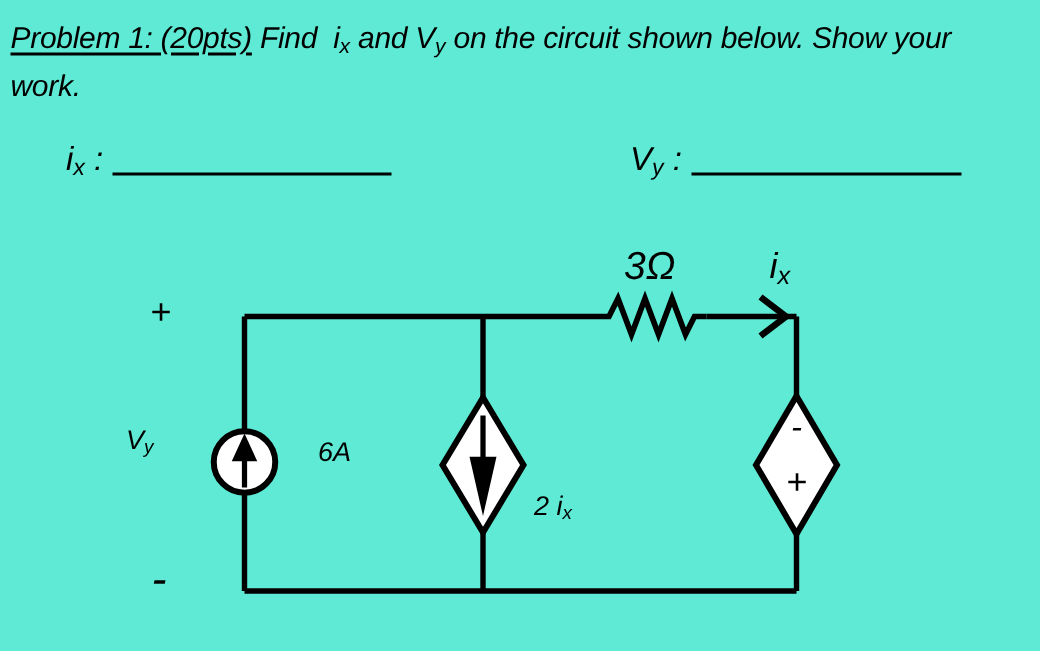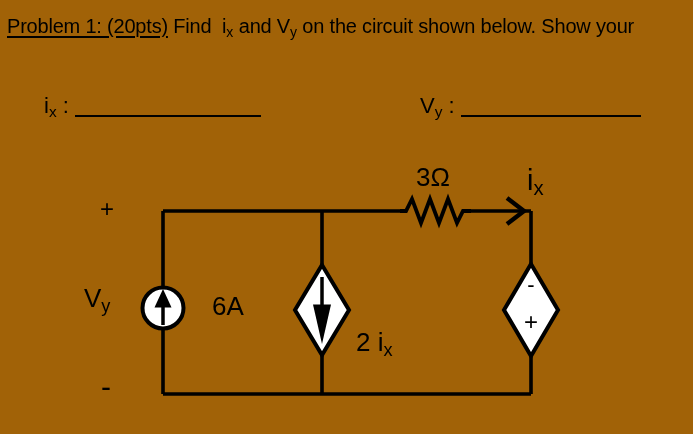--- a/index.html
+++ b/index.html
@@ -1,55 +1,56 @@
 <!DOCTYPE html>
 <html><head>
 <meta charset="utf-8">
 <style>
   * { margin: 0; padding: 0; box-sizing: border-box; }
   html, body { width: 693px; height: 434px; background: #ffffff; overflow: hidden; }
   body { font-family: "Liberation Sans", sans-serif; color: #000; }
-  .page { position: relative; width: 693px; height: 434px; background: #a16207; }
+  .page { position: relative; width: 693px; height: 434px; background: #5eead4; font-style: italic; }
 
   
   .header { position: absolute; left: 7px; top: 13px; font-size: 20px; line-height: 27px; letter-spacing: -0.2px; }
   .hline { white-space: pre; }
   .u { text-decoration: underline; text-decoration-thickness: 2px; text-underline-offset: 3px; }
   .sub { font-size: 0.7em; vertical-align: -0.25em; letter-spacing: 0; }
 
   
   .answer { position: absolute; top: 93px; font-size: 22px; white-space: pre; }
   .answer-ix { left: 44px; }
   .answer-vy { left: 420px; }
   .blank { display: inline-block; border-bottom: 2px solid #000; height: 1em; vertical-align: -4px; }
   .blank-ix { width: 186px; }
   .blank-vy { width: 180px; }
 
   
   .circuit { position: absolute; left: 0; top: 0; width: 693px; height: 434px; }
   .circuit svg { position: absolute; left: 0; top: 0; }
-  .clabel { position: absolute; font-size: 26px; white-space: pre; }
+  .clabel { position: absolute; font-size: 18px; white-space: pre; }
   .lbl-resistor { left: 416px; top: 162px; font-size: 26px; }
-  .lbl-branch-current { left: 527px; top: 164px; font-size: 29px; }
+  .lbl-branch-current { left: 513px; top: 164px; font-size: 24px; }
   .lbl-plus-top { left: 100px; top: 195px; font-size: 24px; }
   .lbl-vy { left: 84px; top: 283px; }
   .lbl-6a { left: 196px; top: 291px; margin-left: 16px; }
   .lbl-2ix { left: 356px; top: 294px; margin-top: 33px; }
   .lbl-2vy { left: 565px; top: 292px; }
   .lbl-minus-bottom { left: 101px; top: 370px; font-size: 30px; }
   .lbl-dvs-minus { left: 521px; top: 272px; width: 20px; text-align: center; font-size: 22px; }
   .lbl-dvs-plus { left: 520px; top: 308px; width: 22px; text-align: center; font-size: 24px; }
 </style>
 </head>
 <body>
 
 <div class="page">
 
   <div class="header">
     <div class="hline"><span class="u">Problem 1: (20pts)</span><span> Find  </span><span>i</span><span class="sub">x</span><span> and </span><span>V</span><span class="sub">y</span><span> on the circuit shown below. Show your</span></div>
+    <div class="hline">work.</div>
   </div>
 
   <div class="answer answer-vy"><span>V</span><span class="sub">y</span><span> : </span><span class="blank blank-vy"></span></div>
   <div class="answer answer-ix"><span>i</span><span class="sub">x</span><span> : </span><span class="blank blank-ix"></span></div>
 
   <div class="circuit">
     <svg width="693" height="434" viewBox="0 0 693 434">
       <g stroke="#000" fill="none">
 
         <path stroke-width="3.6" d="M163,211 H400  M471,211 H531  M531,211 V264  M531,356 V394  M163,394 H531  M163,211 V287  M163,329 V394  M322,211 V265  M322,355 V394"></path>

